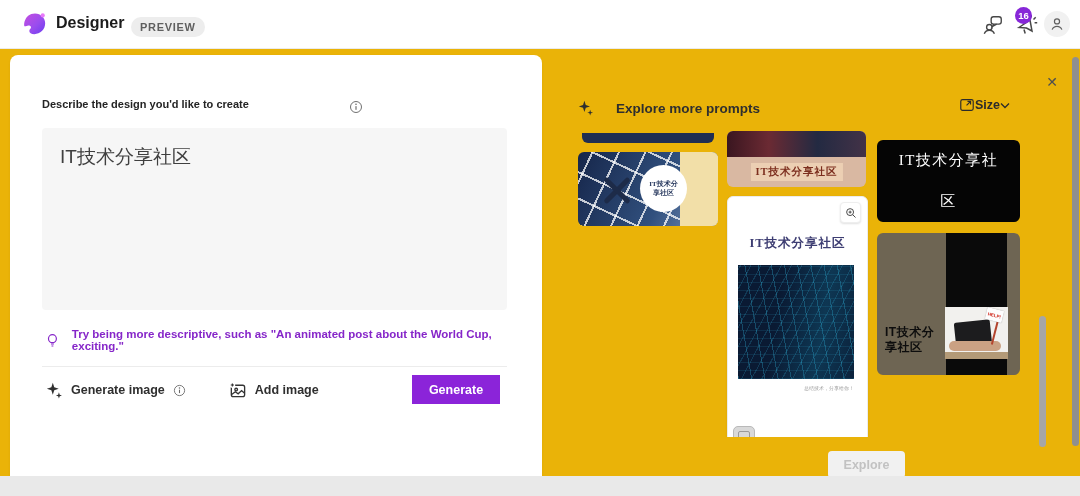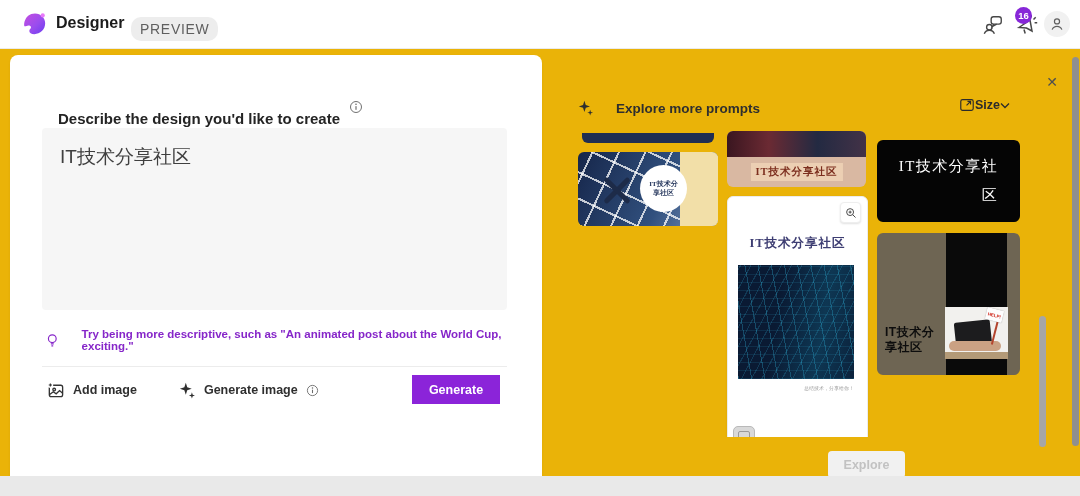--- a/index.html
+++ b/index.html
@@ -5,38 +5,38 @@
   html,body{margin:0;padding:0;background:#e9e9e9;}
   .page{position:relative;width:1080px;height:476px;background:#eab308;
         font-family:"Liberation Sans",sans-serif;overflow:hidden;}
 
   
   .topbar{position:absolute;left:0;top:0;width:1080px;height:48px;background:#fff;
           border-bottom:1px solid #ebebeb;}
   .logo{position:absolute;left:22px;top:11px;width:26px;height:26px;}
   .app-title{position:absolute;left:56px;top:14px;font-size:16px;font-weight:700;color:#1b1b1b;}
   .preview-badge{position:absolute;left:131px;top:17px;background:#ededed;color:#5f5f5f;
-          font-size:14px;font-weight:400;letter-spacing:.7px;padding:4px 9px;border-radius:10px;}
+          font-size:11px;font-weight:700;letter-spacing:.7px;padding:4px 9px;border-radius:10px;}
   .tb-icon{position:absolute;width:26px;height:26px;display:flex;align-items:center;justify-content:center;cursor:pointer;}
   .feedback-btn{left:980px;top:12px;}
   .announce-btn{left:1014px;top:12px;}
   .notif-badge{position:absolute;left:1015px;top:7px;width:17px;height:17px;background:#8727d8;
           color:#fff;font-size:9.5px;font-weight:700;border-radius:50%;display:flex;
           align-items:center;justify-content:center;z-index:3;}
   .avatar-btn{left:1044px;top:11px;width:26px;height:26px;border-radius:50%;background:#f1f1f1;}
 
   
   .left-card{position:absolute;left:10px;top:55px;width:532px;height:441px;background:#fff;
           border-radius:8px;box-shadow:0 1px 3px rgba(0,0,0,.06);}
-  .lp-heading{position:absolute;left:48px;top:43px;font-size:15px;font-weight:700;color:#242424;margin-top:12px;}
+  .lp-heading{position:absolute;left:32px;top:43px;font-size:11px;font-weight:700;color:#242424;}
   .lp-info{position:absolute;left:339px;top:45px;}
   .prompt-box{position:absolute;left:32px;top:73px;width:429px;height:150px;background:#f6f6f6;
           border:none;border-radius:4px;resize:none;outline:none;padding:16px 18px;
           font-family:"Liberation Sans",sans-serif;font-size:19px;color:#3f3f3f;}
-  .tip-row{position:absolute;left:36px;top:273px;display:flex;align-items:center;gap:23px;}
+  .tip-row{position:absolute;left:36px;top:273px;display:flex;align-items:center;gap:13px;}
   .tip-text{font-size:11.5px;font-weight:700;color:#8626c9;}
   .lp-divider{position:absolute;left:32px;top:311px;width:465px;height:1px;background:#ececec;}
   .toolbar{position:absolute;left:32px;top:318px;width:468px;height:34px;display:flex;align-items:center;}
   .tb-btn{display:flex;align-items:center;gap:8px;font-size:12.5px;font-weight:700;color:#2f2f2f;
           cursor:pointer;padding:6px 4px;border-radius:4px;}
   .tb-btn + .tb-btn{margin-left:34px;}
   .generate-btn{position:absolute;right:10px;top:2px;width:88px;height:29px;background:#8b24d9;
           color:#fff;border:none;border-radius:0;font-size:12.5px;font-weight:700;
           font-family:"Liberation Sans",sans-serif;cursor:pointer;}
 
@@ -105,22 +105,22 @@
         #0a1a33;}
   .card-caption{position:absolute;right:13px;top:188px;font-size:5px;color:#9a9a9a;}
   .gif-chip{position:absolute;left:5px;top:229px;width:20px;height:18px;background:#d9d9d9;
       border:1px solid #b9b9b9;border-radius:5px;}
   .gif-chip::after{content:"";position:absolute;left:4px;top:4px;width:10px;height:9px;
       border:1px solid #9a9a9a;border-radius:2px;}
 
   
   .black-thumb{left:299px;top:9px;width:143px;height:82px;background:#050505;display:flex;
       align-items:center;justify-content:center;}
-  .black-title{text-align:right;color:#fff;font-family:"Liberation Serif",serif;font-size:15px;
-      line-height:29px;letter-spacing:1.5px;}
+  .black-title{text-align:center;color:#fff;font-family:"Liberation Serif",serif;font-size:15px;
+      line-height:41px;letter-spacing:1.5px;}
 
   .olive-thumb{left:299px;top:102px;width:143px;height:142px;background:#6e6553;}
   .olive-band{position:absolute;left:69px;top:0;width:61px;height:100%;background:#0a0a0a;}
   .olive-photo{position:absolute;left:68px;top:74px;width:63px;height:52px;background:#f2f1ee;}
   .olive-laptop{position:absolute;left:10px;top:14px;width:36px;height:26px;background:#1c1c1e;
       transform:rotate(-6deg);border-radius:2px;}
   .olive-arm{position:absolute;left:4px;top:34px;width:52px;height:10px;background:#caa183;border-radius:5px;}
   .olive-desk{position:absolute;left:0;bottom:0;width:100%;height:7px;background:#b39a77;}
   .help-sign{position:absolute;right:5px;top:2px;width:17px;height:12px;background:#fdfdfd;
       transform:rotate(14deg);display:flex;align-items:center;justify-content:center;
@@ -199,41 +199,41 @@
         <circle cx="7" cy="6" r="4.3"></circle>
           <path d="M5.4 11.8h3.2M6 14h2"></path>
       </svg>
       <span class="tip-text">Try being more descriptive, such as "An animated post about the World Cup, exciting."</span>
     </div>
 
     <div class="lp-divider"></div>
 
     <div class="toolbar">
       <div class="tb-btn">
-        <svg width="19" height="19" viewBox="0 0 20 20" fill="none" stroke="#333" stroke-width="1.4">
-          <rect x="3.5" y="4.5" width="14" height="12" rx="2"></rect>
-          <circle cx="8.6" cy="9" r="1.4"></circle>
-          <path d="M3.5 14.5l4.2-3.2 3 2.2 3.6-3.4 3.2 2.8"></path>
-          <circle cx="4.6" cy="4.2" r="3" fill="#fff" stroke="none"></circle>
-          <path d="M4.6 2.5v3.4M2.9 4.2h3.4" stroke-width="1.2"></path>
-        </svg>
-        <span>Add image</span>
-      </div>
-      <div class="tb-btn">
         <svg width="17" height="17" viewBox="0 0 20 20" fill="#2f2f2f">
           <path d="M8 1 L9.7 6.3 15 8 9.7 9.7 8 15 6.3 9.7 1 8 6.3 6.3 Z"></path>
           <path d="M15.2 12.2 l.9 2.7 2.7.9 -2.7.9 -.9 2.7 -.9-2.7 -2.7-.9 2.7-.9z"></path>
         </svg>
         <span>Generate image</span>
         <svg width="13" height="13" viewBox="0 0 16 16">
             <circle cx="8" cy="8" r="6.3" fill="none" stroke="#6a6a6a" stroke-width="1.1"></circle>
             <rect x="7.35" y="7" width="1.3" height="4.2" fill="#6a6a6a"></rect>
             <circle cx="8" cy="4.9" r=".95" fill="#6a6a6a"></circle>
           </svg>
       </div>
+      <div class="tb-btn">
+        <svg width="19" height="19" viewBox="0 0 20 20" fill="none" stroke="#333" stroke-width="1.4">
+          <rect x="3.5" y="4.5" width="14" height="12" rx="2"></rect>
+          <circle cx="8.6" cy="9" r="1.4"></circle>
+          <path d="M3.5 14.5l4.2-3.2 3 2.2 3.6-3.4 3.2 2.8"></path>
+          <circle cx="4.6" cy="4.2" r="3" fill="#fff" stroke="none"></circle>
+          <path d="M4.6 2.5v3.4M2.9 4.2h3.4" stroke-width="1.2"></path>
+        </svg>
+        <span>Add image</span>
+      </div>
       <button class="generate-btn">Generate</button>
     </div>
   </div>
 
   <div class="close-btn">
     <span>✕</span>
   </div>
 
   <div class="explore-header">
     <svg width="16" height="16" viewBox="0 0 20 20" fill="#2f2f2f">

